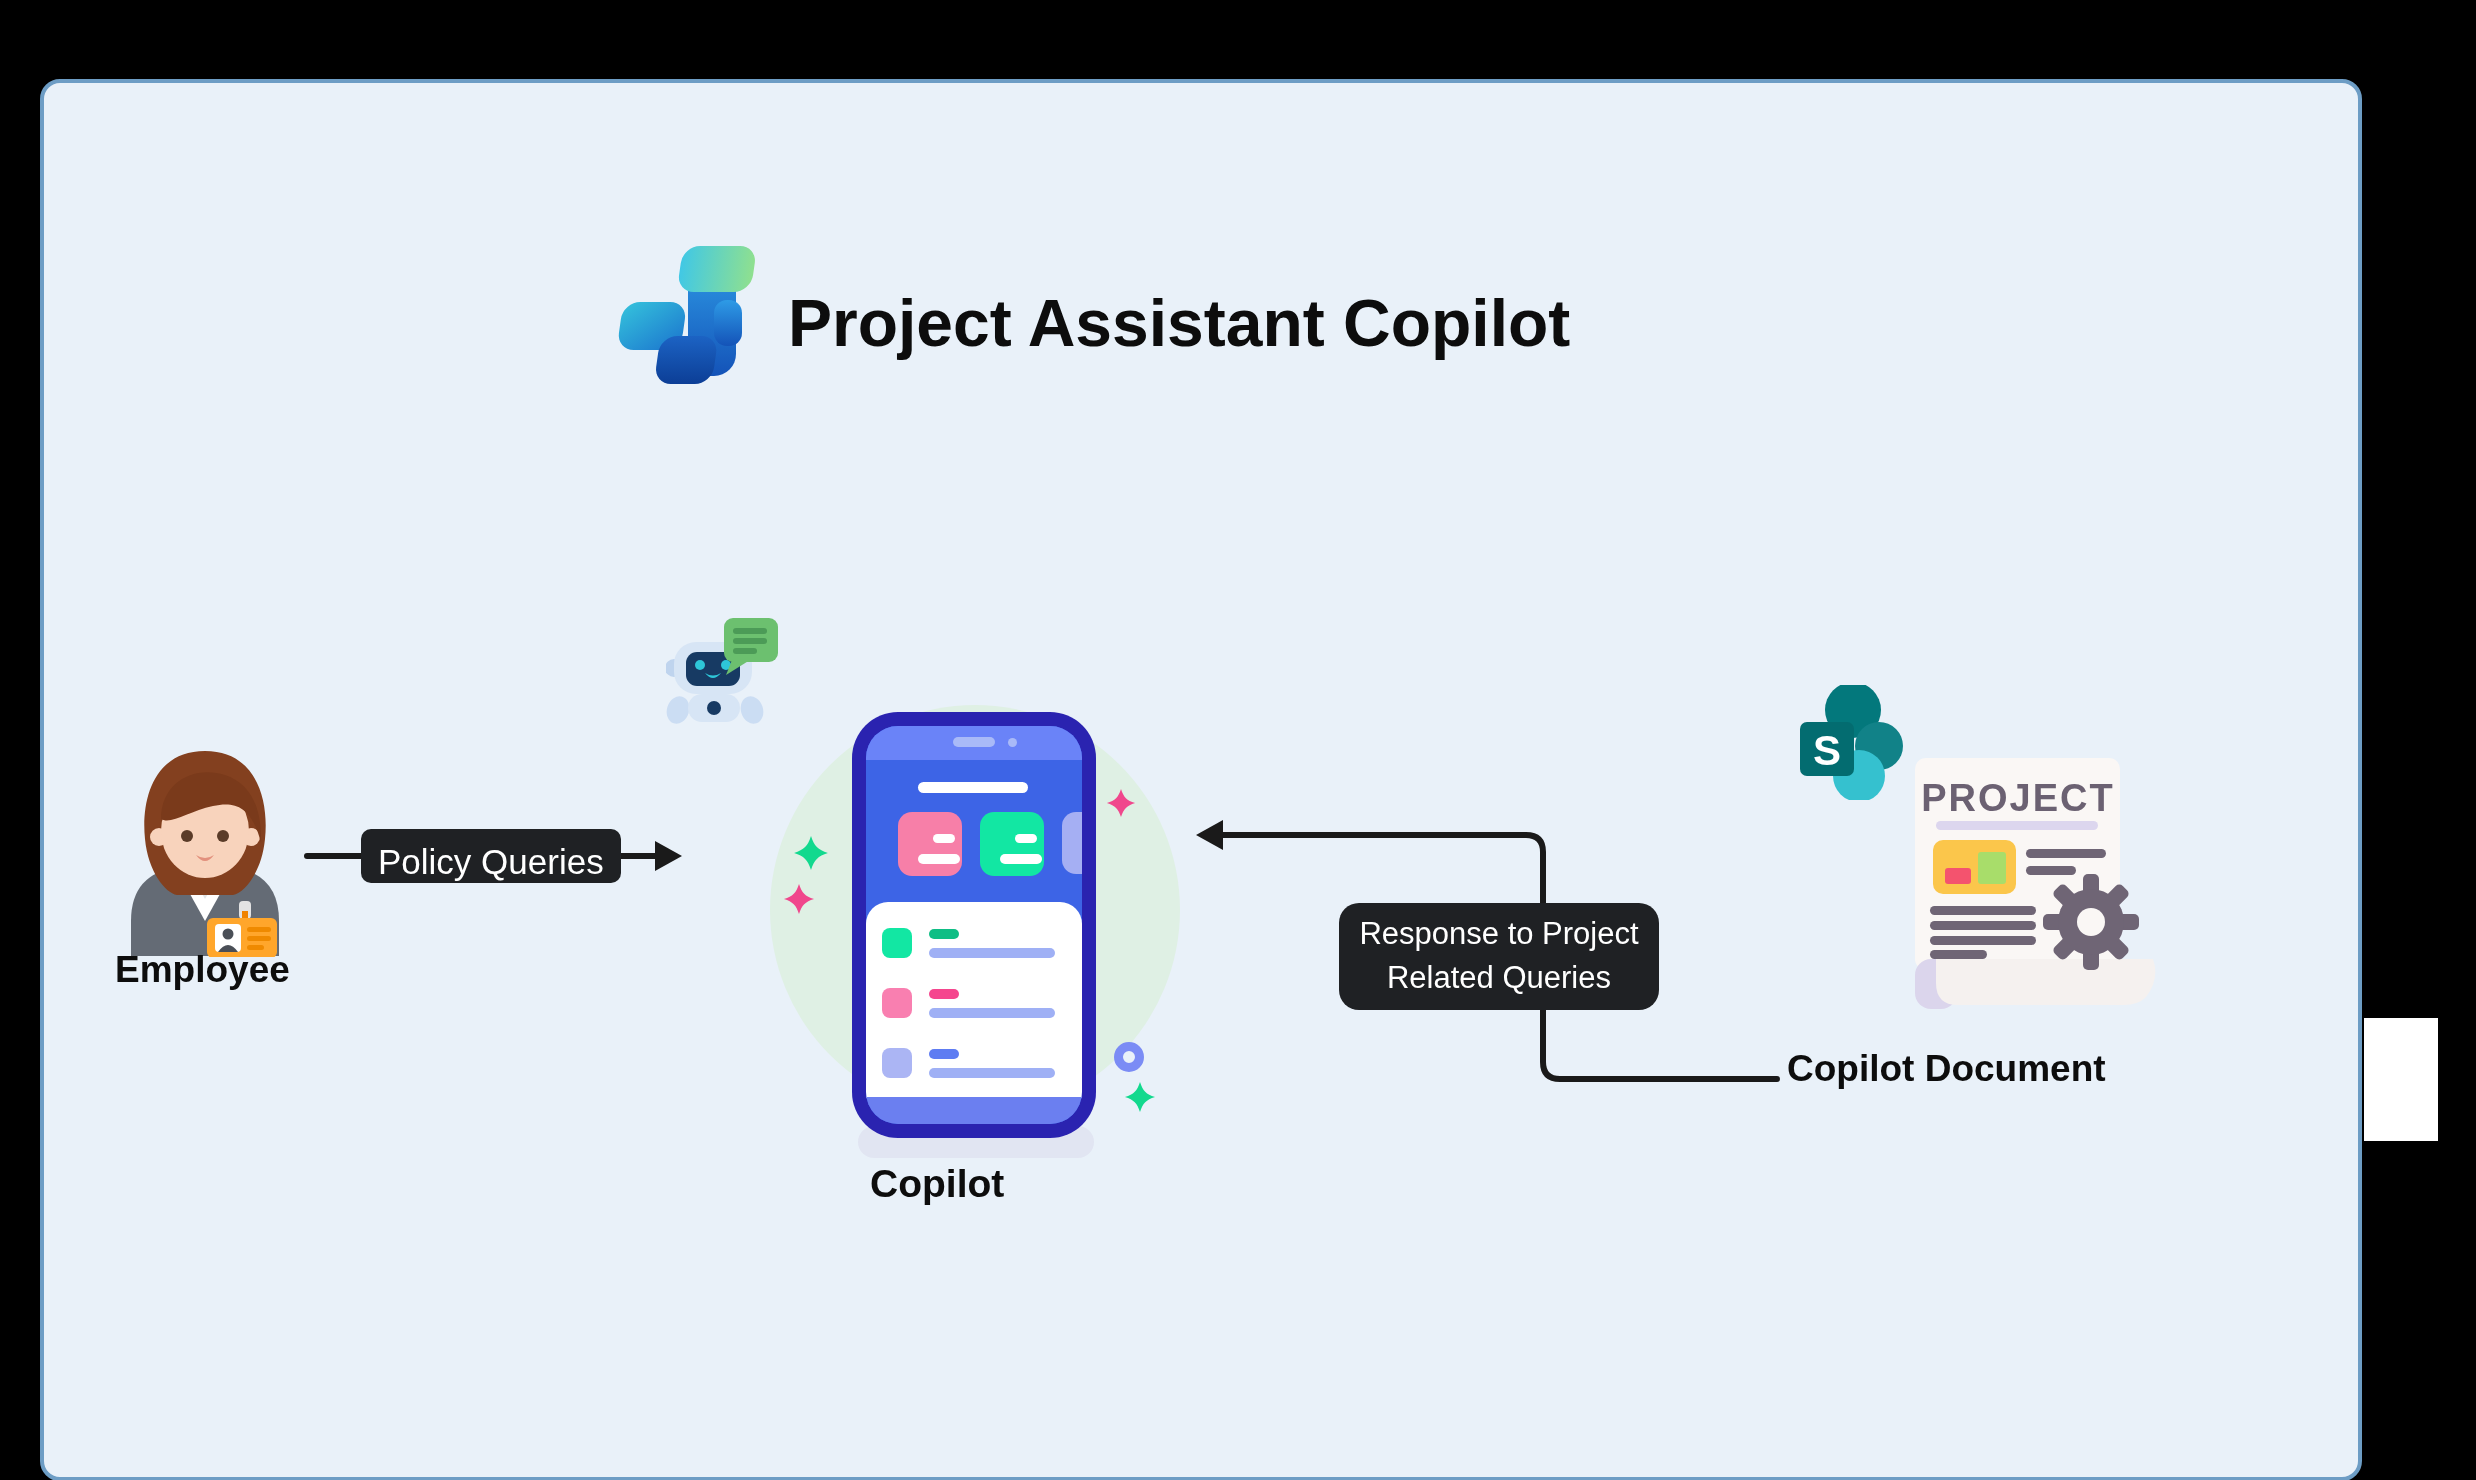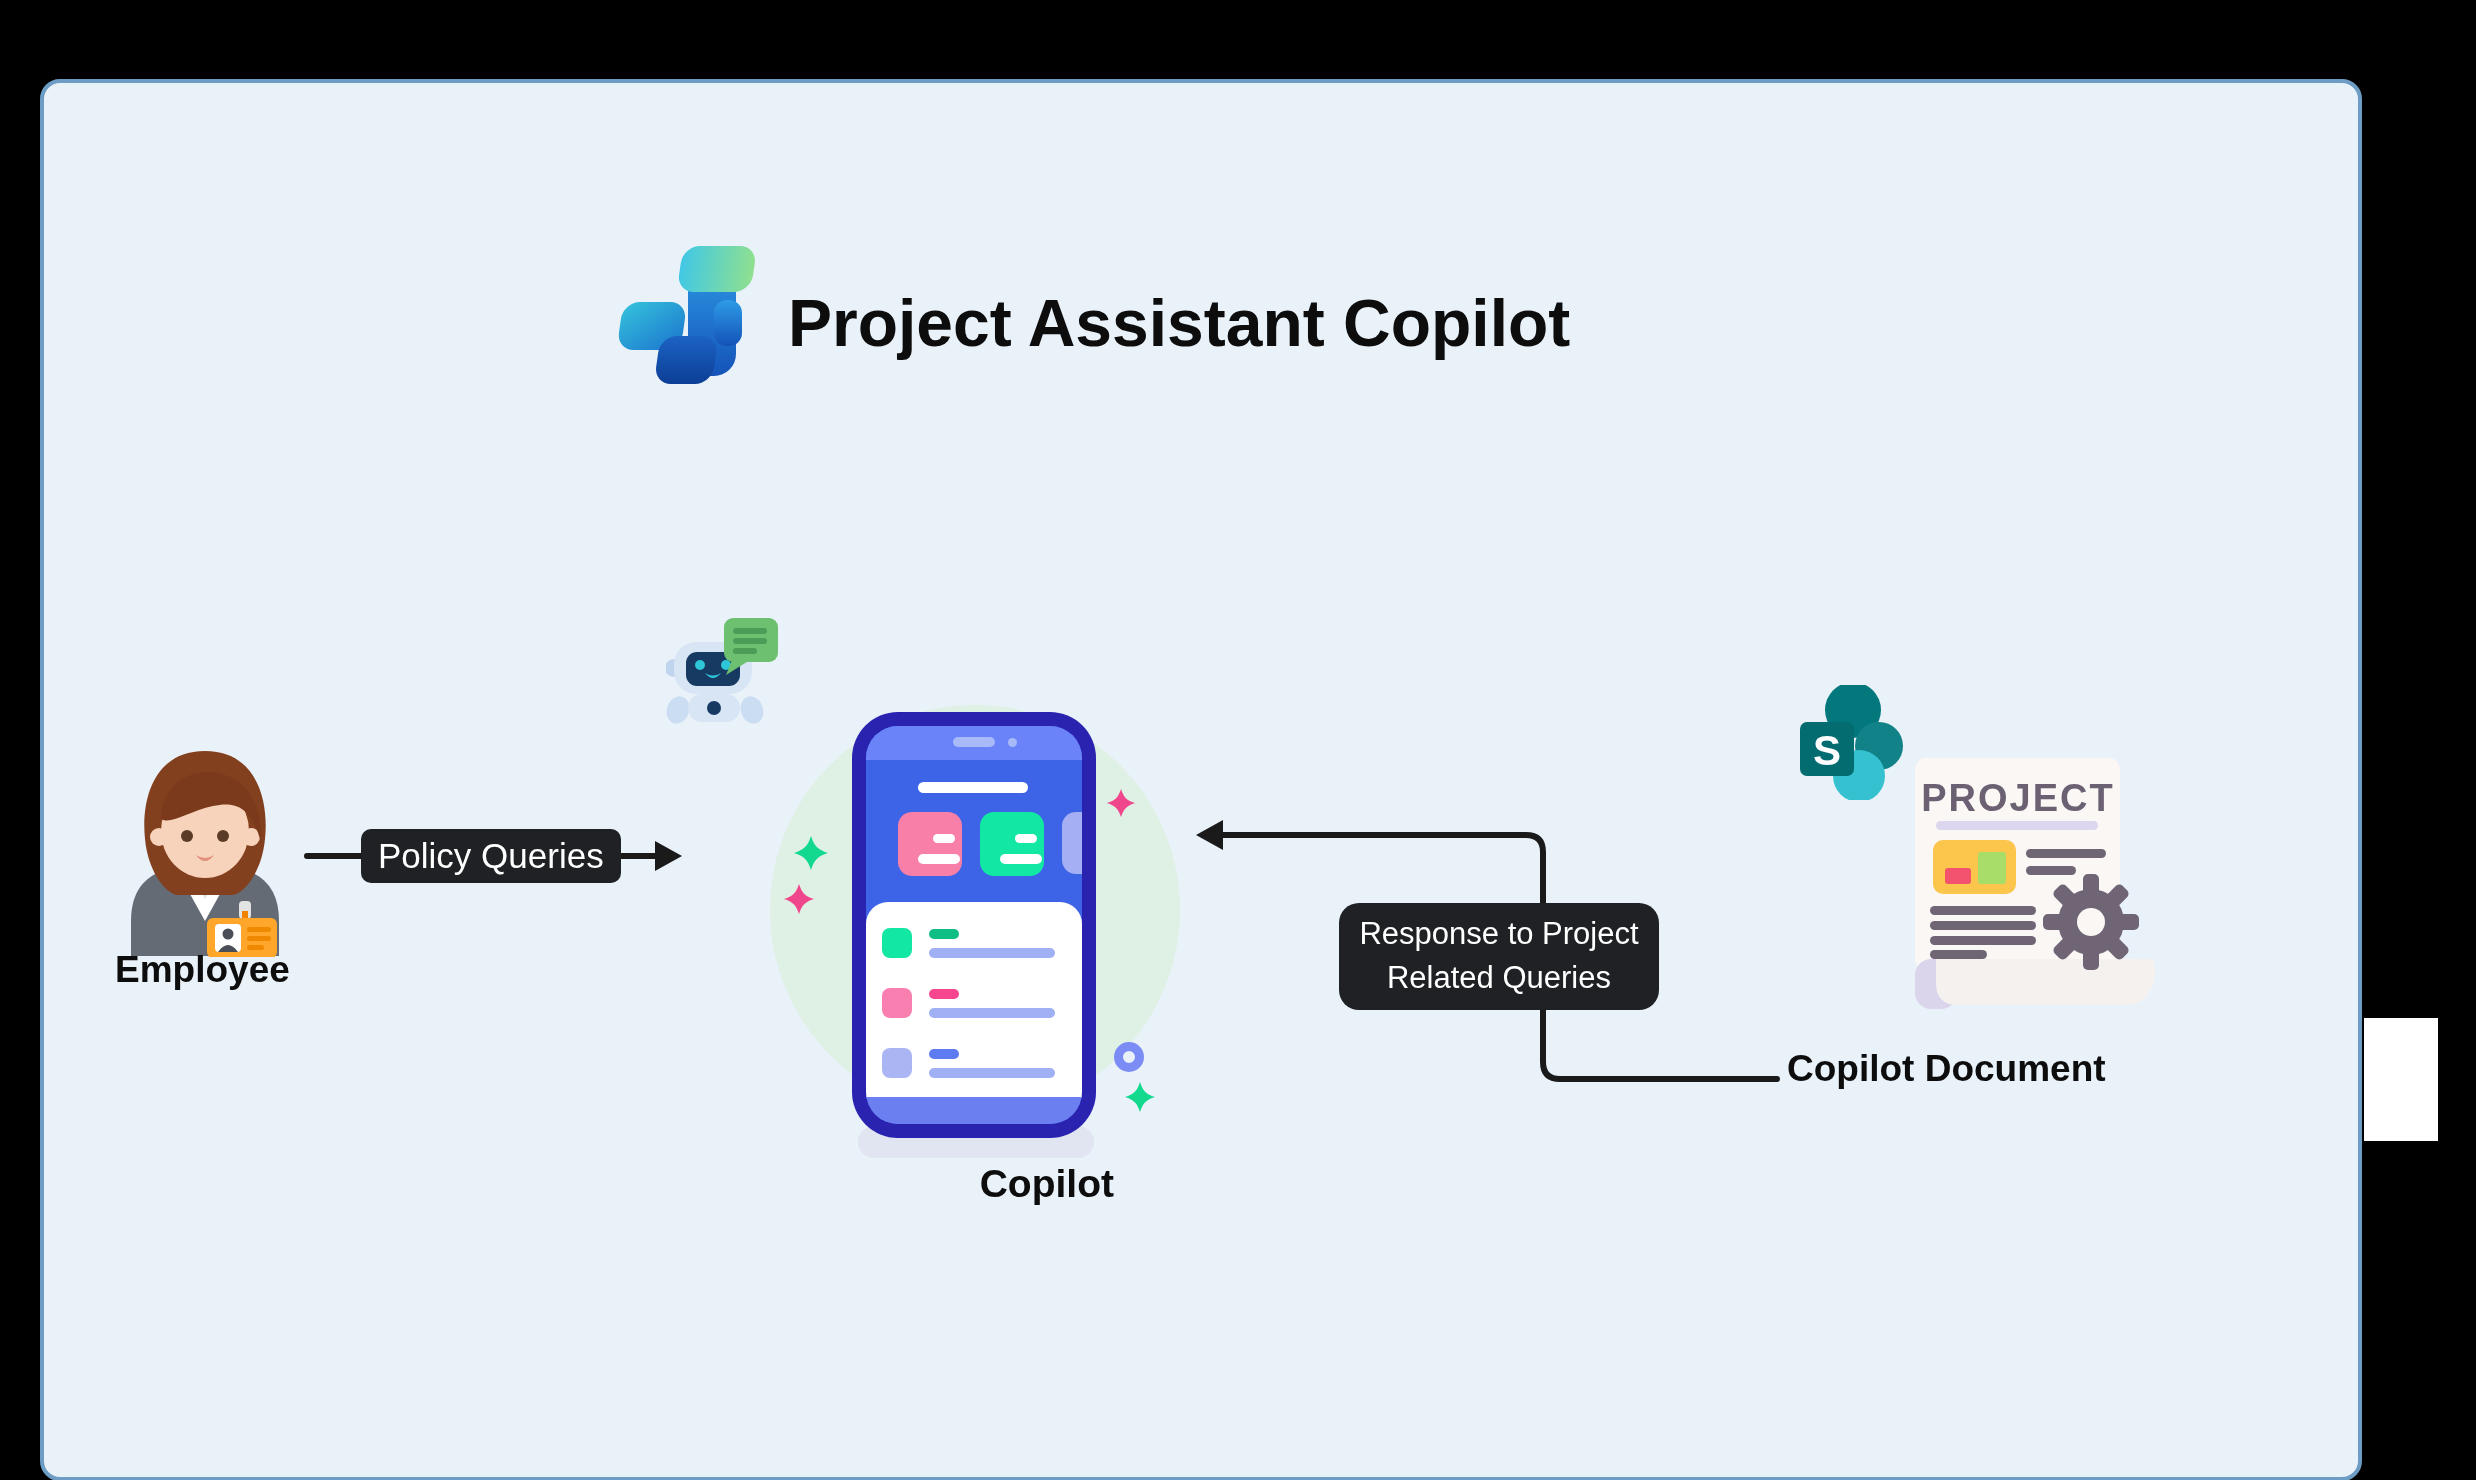--- a/index.html
+++ b/index.html
@@ -17,26 +17,26 @@
   .stage{position:relative;width:2476px;height:1480px;background:var(--c-outside-bg);overflow:hidden;margin-top:40px;}
   .panel{position:absolute;left:40px;top:39px;width:2322px;height:1402px;background:var(--c-panel-bg);
          border:4px solid var(--c-panel-border);border-radius:20px;}
   .white-mask{position:absolute;left:2364px;top:978px;width:74px;height:123px;background:#fff;}
 
   .abs{position:absolute;}
   .title-text{position:absolute;left:788px;top:250px;font-size:66px;font-weight:700;color:var(--c-text);letter-spacing:0px;line-height:1;}
 
   .node-label{position:absolute;color:var(--c-text);font-weight:600;}
   .lbl-employee{left:115px;top:909px;width:180px;text-align:left;font-size:37px;}
-  .lbl-copilot{left:870px;top:1122px;width:244px;text-align:right;font-size:39px;}
+  .lbl-copilot{left:870px;top:1122px;width:244px;text-align:left;font-size:39px;}
   .lbl-doc{left:1787px;top:1008px;font-size:37px;}
 
   .edge-label{position:absolute;background:var(--c-label-bg);color:var(--c-label-text);
               border-radius:10px;text-align:center;}
-  .policy-label{left:361px;top:789px;height:54px;line-height:54px;padding:0 17px;font-size:35px;}
+  .policy-label{left:361px;top:789px;height:54px;line-height:54px;padding:6px 17px;font-size:35px;}
   .response-label{left:1339px;top:863px;width:320px;height:107px;padding-top:9px;
                   font-size:31px;line-height:44px;border-radius:20px;}
 
   .blob{position:absolute;left:770px;top:665px;width:410px;height:410px;border-radius:50%;background:var(--c-blob);}
   .phone-shadow{position:absolute;left:858px;top:1086px;width:236px;height:32px;border-radius:16px;background:var(--c-shadow);}
   .phone{position:absolute;left:852px;top:672px;width:244px;height:426px;background:var(--c-phone-frame);border-radius:46px;}
   .screen{position:absolute;left:14px;top:14px;width:216px;height:398px;border-radius:32px;
           background:var(--c-phone-screen);overflow:hidden;}
   .topbar{position:absolute;left:0;top:0;width:216px;height:34px;background:var(--c-phone-topbar);}
   .notch{position:absolute;left:87px;top:11px;width:42px;height:10px;border-radius:5px;background:#A9BAF8;}

